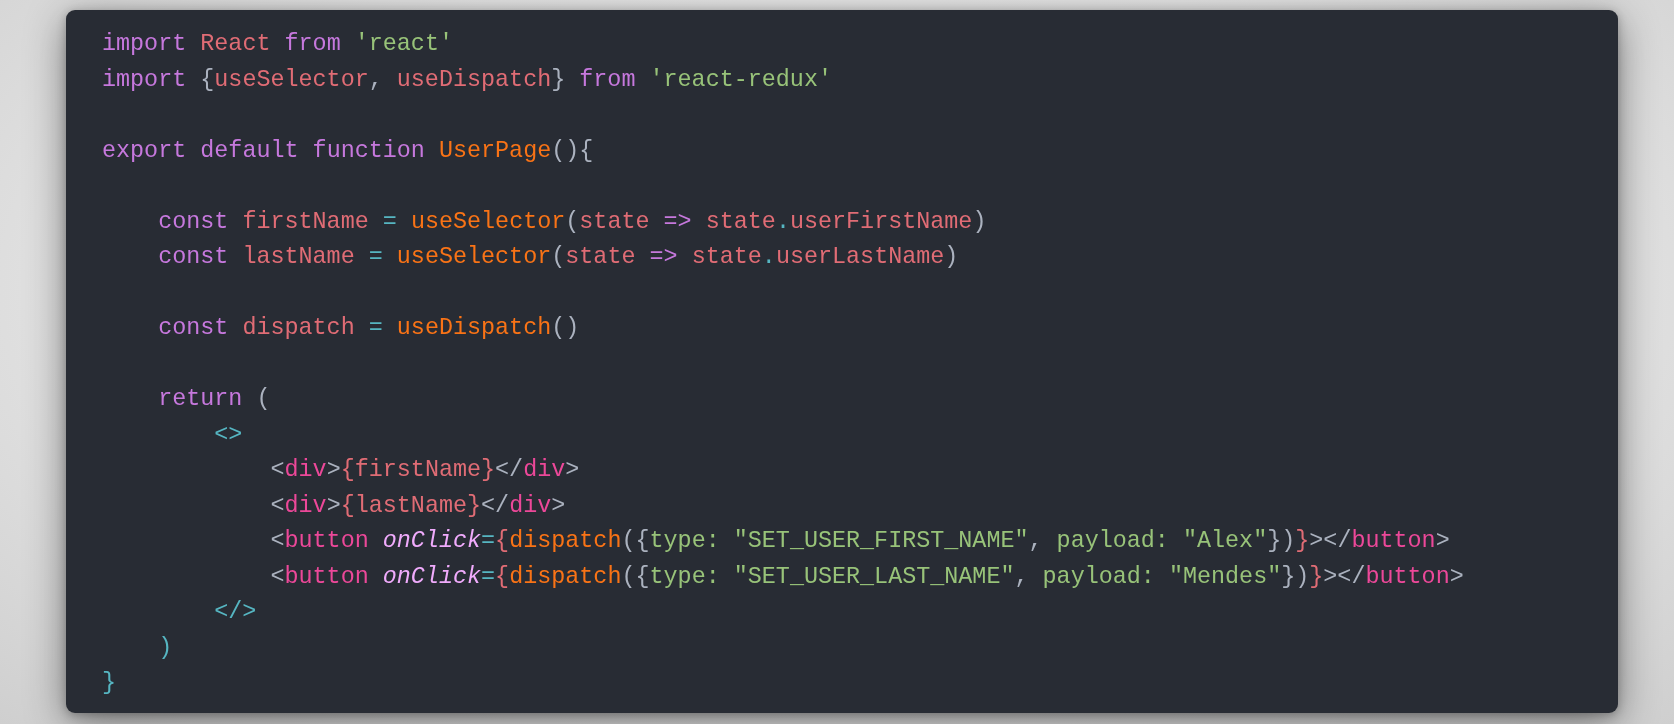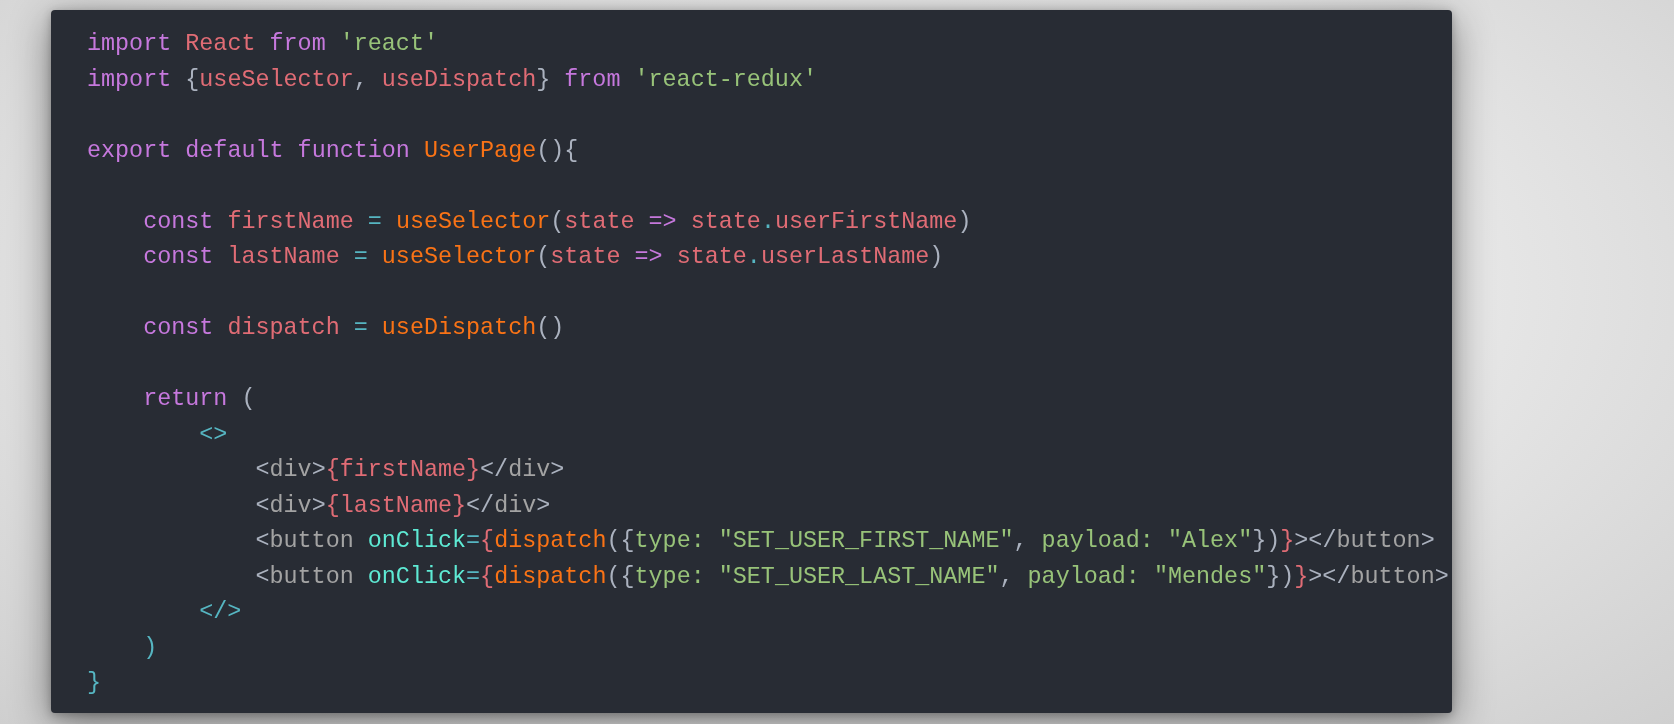--- a/index.html
+++ b/index.html
@@ -3,43 +3,43 @@
 <meta charset="utf-8">
 <style>
   html, body { margin: 0; padding: 0; }
   body {
     width: 1674px; height: 724px; overflow: hidden;
     background: radial-gradient(ellipse at 50% 40%, #f4f4f4 0%, #e6e6e6 55%, #cfcfcf 100%);
     position: relative;
     font-family: "Liberation Sans", sans-serif;
   }
   .card {
-    position: absolute; left: 51px; top: 10px;
-    width: 1401px; height: 703px;
+    position: absolute; left: 66px; top: 10px;
+    width: 1552px; height: 703px;
     background: #282c34;
-    border-radius: 4px;
+    border-radius: 9px;
     box-shadow: 0 10px 40px rgba(0,0,0,0.45), 0 2px 10px rgba(0,0,0,0.25);
   }
   .code {
     position: absolute; left: 36px; top: 17px;
     margin: 0;
     font-family: "Liberation Mono", "DejaVu Sans Mono", monospace;
     font-size: 23.4px;
     line-height: 35.5px;
     white-space: pre;
     color: #abb2bf;
   }
   .line { display: block; height: 35.5px; }
   .kw { color: #c678dd; }
   .var { color: #e06c75; }
   .str { color: #98c379; }
   .fn { color: #f97316; }
   .pun { color: #abb2bf; }
   .op { color: #56b6c2; }
-  .attr { color: #5eead4; }
-  .tag { color: #a3a3a3; }
+  .attr { color: #f0abfc; font-style: italic; }
+  .tag { color: #ec4899; }
 </style>
 </head>
 <body>
 
 <div class="card">
   <pre class="code" id="code"><span class="line"><span class="kw">import</span><span class="pun"> </span><span class="var">React</span><span class="pun"> </span><span class="kw">from</span><span class="pun"> </span><span class="str">'react'</span></span><span class="line"><span class="kw">import</span><span class="pun"> {</span><span class="var">useSelector</span><span class="pun">, </span><span class="var">useDispatch</span><span class="pun">} </span><span class="kw">from</span><span class="pun"> </span><span class="str">'react-redux'</span></span><span class="line"> </span><span class="line"><span class="kw">export</span><span class="pun"> </span><span class="kw">default</span><span class="pun"> </span><span class="kw">function</span><span class="pun"> </span><span class="fn">UserPage</span><span class="pun">(){</span></span><span class="line"> </span><span class="line"><span class="pun">    </span><span class="kw">const</span><span class="pun"> </span><span class="var">firstName</span><span class="pun"> </span><span class="op">=</span><span class="pun"> </span><span class="fn">useSelector</span><span class="pun">(</span><span class="var">state</span><span class="pun"> </span><span class="kw">=&gt;</span><span class="pun"> </span><span class="var">state</span><span class="op">.</span><span class="var">userFirstName</span><span class="pun">)</span></span><span class="line"><span class="pun">    </span><span class="kw">const</span><span class="pun"> </span><span class="var">lastName</span><span class="pun"> </span><span class="op">=</span><span class="pun"> </span><span class="fn">useSelector</span><span class="pun">(</span><span class="var">state</span><span class="pun"> </span><span class="kw">=&gt;</span><span class="pun"> </span><span class="var">state</span><span class="op">.</span><span class="var">userLastName</span><span class="pun">)</span></span><span class="line"> </span><span class="line"><span class="pun">    </span><span class="kw">const</span><span class="pun"> </span><span class="var">dispatch</span><span class="pun"> </span><span class="op">=</span><span class="pun"> </span><span class="fn">useDispatch</span><span class="pun">()</span></span><span class="line"> </span><span class="line"><span class="pun">    </span><span class="kw">return</span><span class="pun"> (</span></span><span class="line"><span class="pun">        </span><span class="op">&lt;&gt;</span></span><span class="line"><span class="pun">            </span><span class="pun">&lt;</span><span class="tag">div</span><span class="pun">&gt;</span><span class="var">{firstName}</span><span class="pun">&lt;/</span><span class="tag">div</span><span class="pun">&gt;</span></span><span class="line"><span class="pun">            </span><span class="pun">&lt;</span><span class="tag">div</span><span class="pun">&gt;</span><span class="var">{lastName}</span><span class="pun">&lt;/</span><span class="tag">div</span><span class="pun">&gt;</span></span><span class="line"><span class="pun">            </span><span class="pun">&lt;</span><span class="tag">button</span><span class="pun"> </span><span class="attr">onClick</span><span class="op">=</span><span class="var">{</span><span class="fn">dispatch</span><span class="pun">({</span><span class="str">type: </span><span class="str">"SET_USER_FIRST_NAME"</span><span class="pun">, </span><span class="str">payload: </span><span class="str">"Alex"</span><span class="pun">})</span><span class="var">}</span><span class="pun">&gt;&lt;/</span><span class="tag">button</span><span class="pun">&gt;</span></span><span class="line"><span class="pun">            </span><span class="pun">&lt;</span><span class="tag">button</span><span class="pun"> </span><span class="attr">onClick</span><span class="op">=</span><span class="var">{</span><span class="fn">dispatch</span><span class="pun">({</span><span class="str">type: </span><span class="str">"SET_USER_LAST_NAME"</span><span class="pun">, </span><span class="str">payload: </span><span class="str">"Mendes"</span><span class="pun">})</span><span class="var">}</span><span class="pun">&gt;&lt;/</span><span class="tag">button</span><span class="pun">&gt;</span></span><span class="line"><span class="pun">        </span><span class="op">&lt;/&gt;</span></span><span class="line"><span class="pun">    </span><span class="op">)</span></span><span class="line"><span class="op">}</span></span></pre>
 </div>
 
 </body></html>

